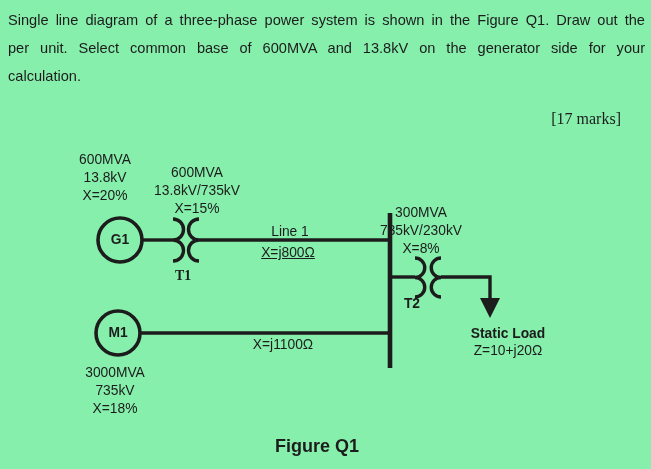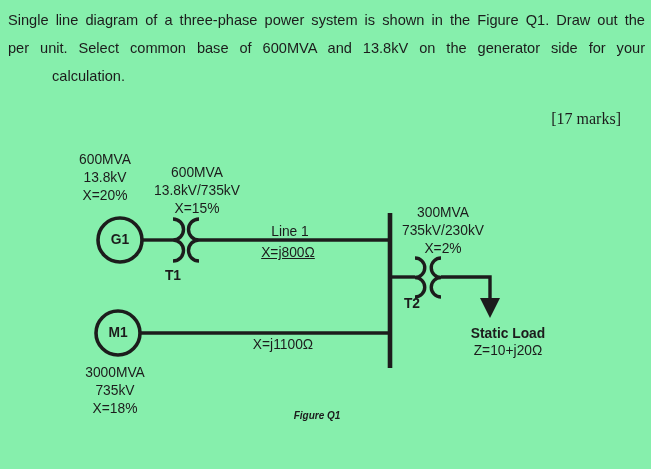--- a/index.html
+++ b/index.html
@@ -17,40 +17,39 @@
     font-size:14.6px;line-height:28px;
   }
   .q-line{
     white-space:nowrap;
     text-align:justify;
     text-align-last:justify;
   }
   .q-line.last{
     text-align:left;
     text-align-last:left;
-    margin-left:44px;
   }
   .marks{
     position:absolute;top:110px;right:30px;
     font-family:"Liberation Serif", serif;
     font-size:16px;
   }
   
   #diagram-svg{position:absolute;left:0;top:0;}
   .lbl{
     position:absolute;
     font-size:13.8px;line-height:18px;
     text-align:center;
     white-space:nowrap;
   }
   .lbl.bold{font-weight:bold;}
   .lbl.small-lh{line-height:16px;}
   .caption{
-    position:absolute;left:252px;top:410px;width:130px;
-    text-align:center;font-weight:bold;font-size:10px;font-style:italic;
+    position:absolute;left:252px;top:436px;width:130px;
+    text-align:center;font-weight:bold;font-size:18px;
   }
 </style>
 </head>
 <body>
 
 <div id="page">
 
   <div class="q-text">
     <div class="q-line">Single line diagram of a three-phase power system is shown in the Figure Q1. Draw out the</div>
     <div class="q-line">per unit. Select common base of 600MVA and 13.8kV on the generator side for your</div>
@@ -99,29 +98,29 @@
   </div>
 
   <div class="lbl" style="left:136px;top:164px;width:122px;">
     <div>600MVA</div>
     <div>13.8kV/735kV</div>
     <div>X=15%</div>
   </div>
 
   <div class="lbl bold" style="left:98px;top:231px;width:44px;">G1</div>
 
-  <div class="lbl bold" style="left:153px;top:267px;width:40px;">T1</div>
+  <div class="lbl bold" style="left:163px;top:267px;width:40px;font-family:Liberation Serif, serif;">T1</div>
 
   <div class="lbl" style="left:250px;top:223px;width:80px;">Line 1</div>
   <div class="lbl" style="left:243px;top:244px;width:90px;text-decoration:underline;">X=j800Ω</div>
 
-  <div class="lbl" style="left:383px;top:204px;width:120px;">
+  <div class="lbl" style="left:361px;top:204px;width:120px;">
     <div>300MVA</div>
     <div>735kV/230kV</div>
-    <div>X=2%</div>
+    <div>X=8%</div>
   </div>
 
   <div class="lbl bold" style="left:392px;top:295px;width:40px;">T2</div>
 
   <div class="lbl bold small-lh" style="left:458px;top:326px;width:100px;">Static Load</div>
   <div class="lbl small-lh" style="left:458px;top:343px;width:100px;">Z=10+j20Ω</div>
 
   <div class="lbl bold" style="left:96px;top:324px;width:44px;">M1</div>
 
   <div class="lbl" style="left:238px;top:336px;width:90px;">X=j1100Ω</div>

